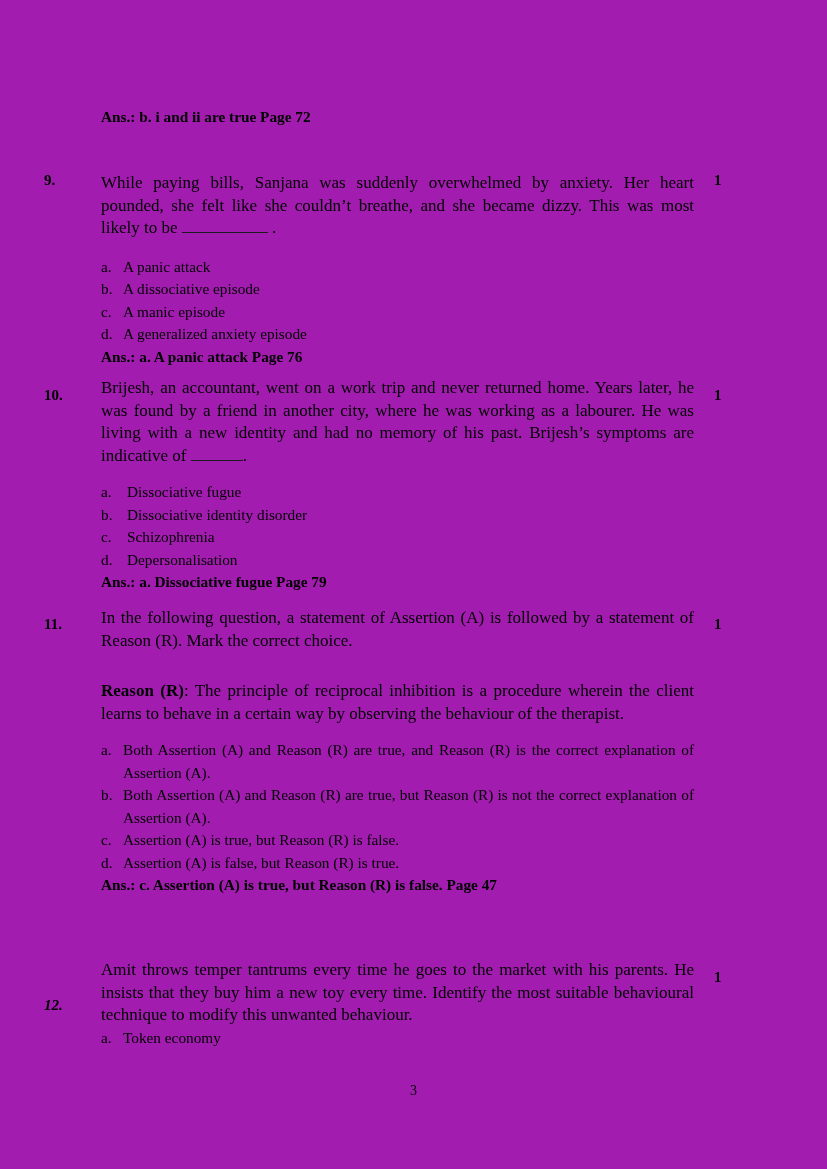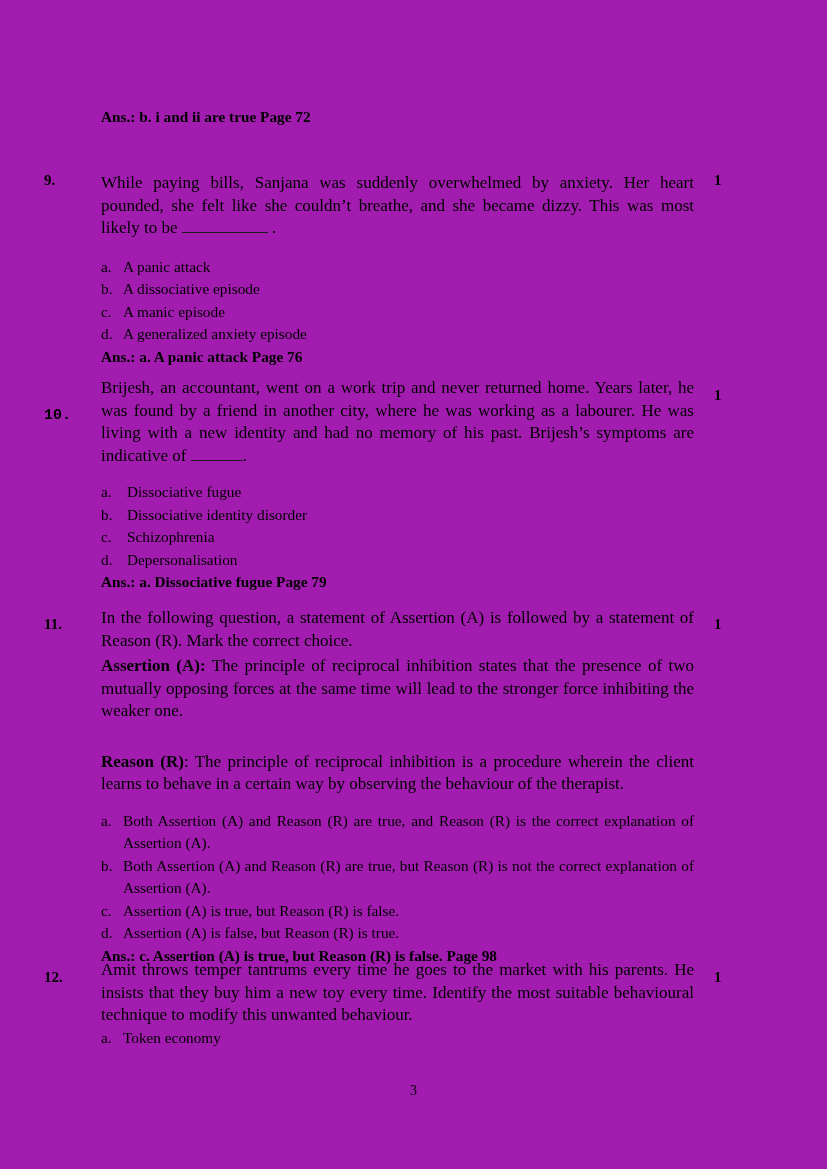--- a/index.html
+++ b/index.html
@@ -123,21 +123,21 @@
       </li>
       <li>
         <span class="lbl">d.</span>
         <span class="otxt">A generalized anxiety episode</span>
       </li>
     </ol>
 
     <p class="ans">Ans.: a. A panic attack Page 76</p>
   </div>
 
-  <div class="num-col" style="top:407px;font-family:Liberation Mono, monospace;">10.</div>
+  <div class="num-col" style="top:387px;">10.</div>
   <div class="mark-col" style="top:387px;">1</div>
   <div class="body-col" style="top:377px;">
     <p class="ptext last-line-left"><span>Brijesh, an accountant, went on a work trip and never returned home. Years later, he was found by a friend in another city, where he was working as a labourer. He was living with a new identity and had no memory of his past. Brijesh’s symptoms are indicative of</span> <span class="blank-short"></span><span>.</span></p>
 
     <ol class="opts opts-narrow" style="margin-top:14px;">
       <li>
         <span class="lbl">a.</span>
         <span class="otxt">Dissociative fugue</span>
       </li>
       <li>
@@ -155,21 +155,20 @@
     </ol>
 
     <p class="ans">Ans.: a. Dissociative fugue Page 79</p>
   </div>
 
   <div class="num-col" style="top:616px;">11.</div>
   <div class="mark-col" style="top:616px;">1</div>
   <div class="body-col" style="top:607px;">
     <p class="ptext last-line-left">In the following question, a statement of Assertion (A) is followed by a statement of Reason (R). Mark the correct choice.</p>
 
-    <p class="ptext last-line-left" style="margin-top:3px;"><span style="font-weight:bold;">Assertion (A):</span><span> The principle of reciprocal inhibition states that the presence of two mutually opposing forces at the same time will lead to the stronger force inhibiting the weaker one.</span></p>
 
     <p class="ptext last-line-left" style="margin-top:28px;"><span style="font-weight:bold;">Reason (R)</span><span>: The principle of reciprocal inhibition is a procedure wherein the client learns to behave in a certain way by observing the behaviour of the therapist.</span></p>
 
     <ol class="opts opts-wide" style="margin-top:14px;">
       <li>
         <span class="lbl">a.</span>
         <span class="otxt">Both Assertion (A) and Reason (R) are true, and Reason (R) is the correct explanation of Assertion (A).</span>
       </li>
       <li>
         <span class="lbl">b.</span>
@@ -178,24 +177,24 @@
       <li style="text-align:left;">
         <span class="lbl">c.</span>
         <span class="otxt">Assertion (A) is true, but Reason (R) is false.</span>
       </li>
       <li style="text-align:left;">
         <span class="lbl">d.</span>
         <span class="otxt">Assertion (A) is false, but Reason (R) is true.</span>
       </li>
     </ol>
 
-    <p class="ans">Ans.: c. Assertion (A) is true, but Reason (R) is false. Page 98</p>
-  </div>
-
-  <div class="num-col" style="top:969px;">12.</div>
+    <p class="ans">Ans.: c. Assertion (A) is true, but Reason (R) is false. Page 47</p>
+  </div>
+
+  <div class="num-col" style="top:997px;font-style:italic;">12.</div>
   <div class="mark-col" style="top:969px;">1</div>
   <div class="body-col" style="top:959px;">
     <p class="ptext last-line-left">Amit throws temper tantrums every time he goes to the market with his parents. He insists that they buy him a new toy every time. Identify the most suitable behavioural technique to modify this unwanted behaviour.</p>
 
     <ol class="opts opts-wide" style="margin-top:0px;">
       <li>
         <span class="lbl">a.</span>
         <span class="otxt">Token economy</span>
       </li>
     </ol>

